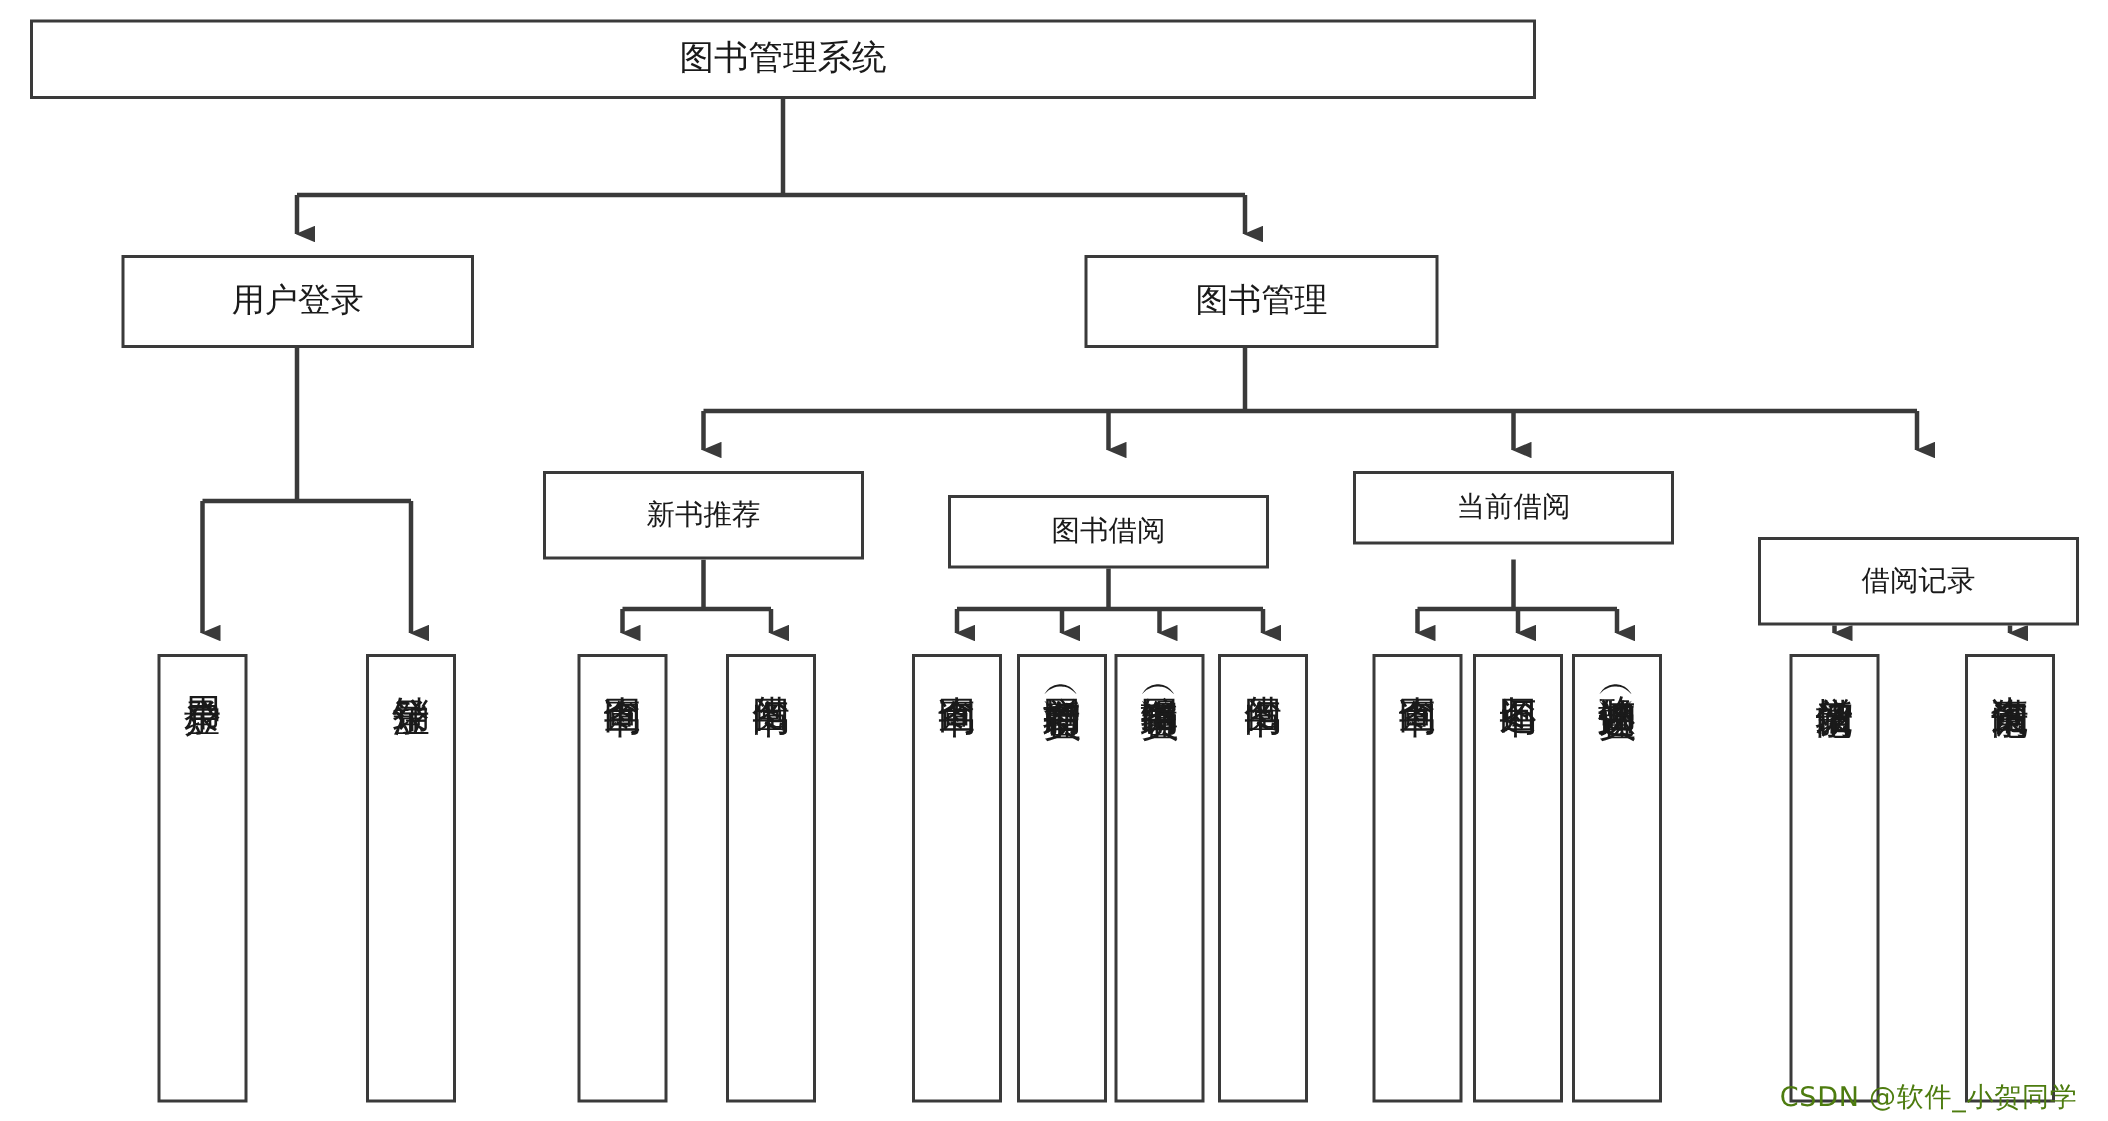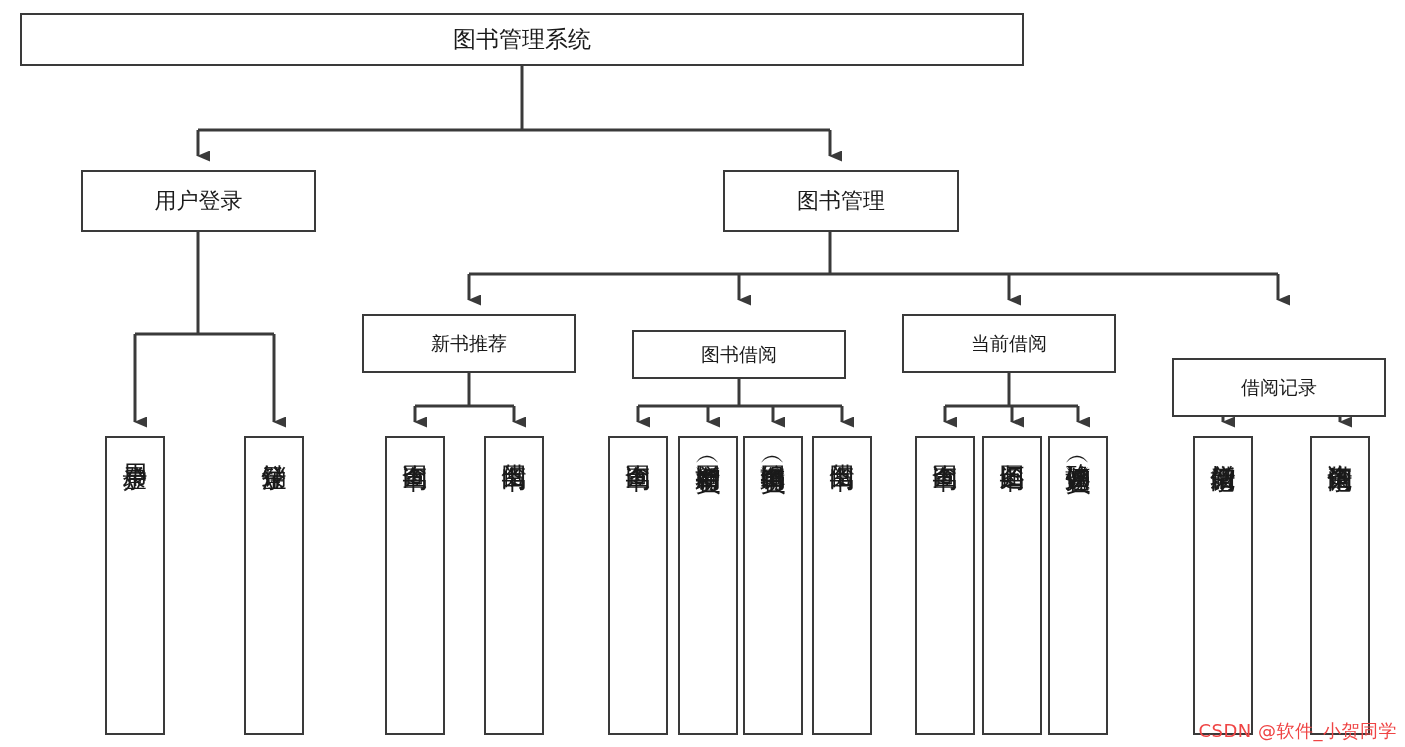--- a/index.html
+++ b/index.html
@@ -51,24 +51,24 @@
   }
   .node-leaf .label {
     writing-mode: vertical-rl;
     text-orientation: upright;
     font-size: 25px;
     letter-spacing: 1px;
     line-height: 1;
   }
   #watermark {
     position: absolute;
-    right: 8px;
+    right: 20px;
     bottom: 4px;
     font-size: 18px;
-    color: #ef4444;
+    color: #4d7c0f;
     letter-spacing: 0.5px;
     white-space: nowrap;
   }
 </style>
 </head>
 <body>
 
 <div id="canvas">
 
   <svg id="wires" viewBox="0 0 1405 747" xmlns="http://www.w3.org/2000/svg">
@@ -132,21 +132,21 @@
   <div class="node node-l2" style="left:711px; top:170px; width:236px; height:62px;margin-left:12px;">
     <span class="label">图书管理</span>
   </div>
 
   <div class="node node-l3" style="left:362px; top:314px; width:214px; height:59px;">
     <span class="label">新书推荐</span>
   </div>
   <div class="node node-l3" style="left:632px; top:330px; width:214px; height:49px;">
     <span class="label">图书借阅</span>
   </div>
-  <div class="node node-l3" style="left:902px; top:314px; width:214px; height:59px;">
+  <div class="node node-l3" style="left:902px; top:314px; width:214px; height:49px;">
     <span class="label">当前借阅</span>
   </div>
   <div class="node node-l3" style="left:1172px; top:314px; width:214px; height:59px;margin-top:44px;">
     <span class="label">借阅记录</span>
   </div>
 
   <div class="node node-leaf" style="left:105px; top:436px; width:60px; height:299px;">
     <span class="label">用户登录</span>
   </div>
   <div class="node node-leaf" style="left:244px; top:436px; width:60px; height:299px;">

